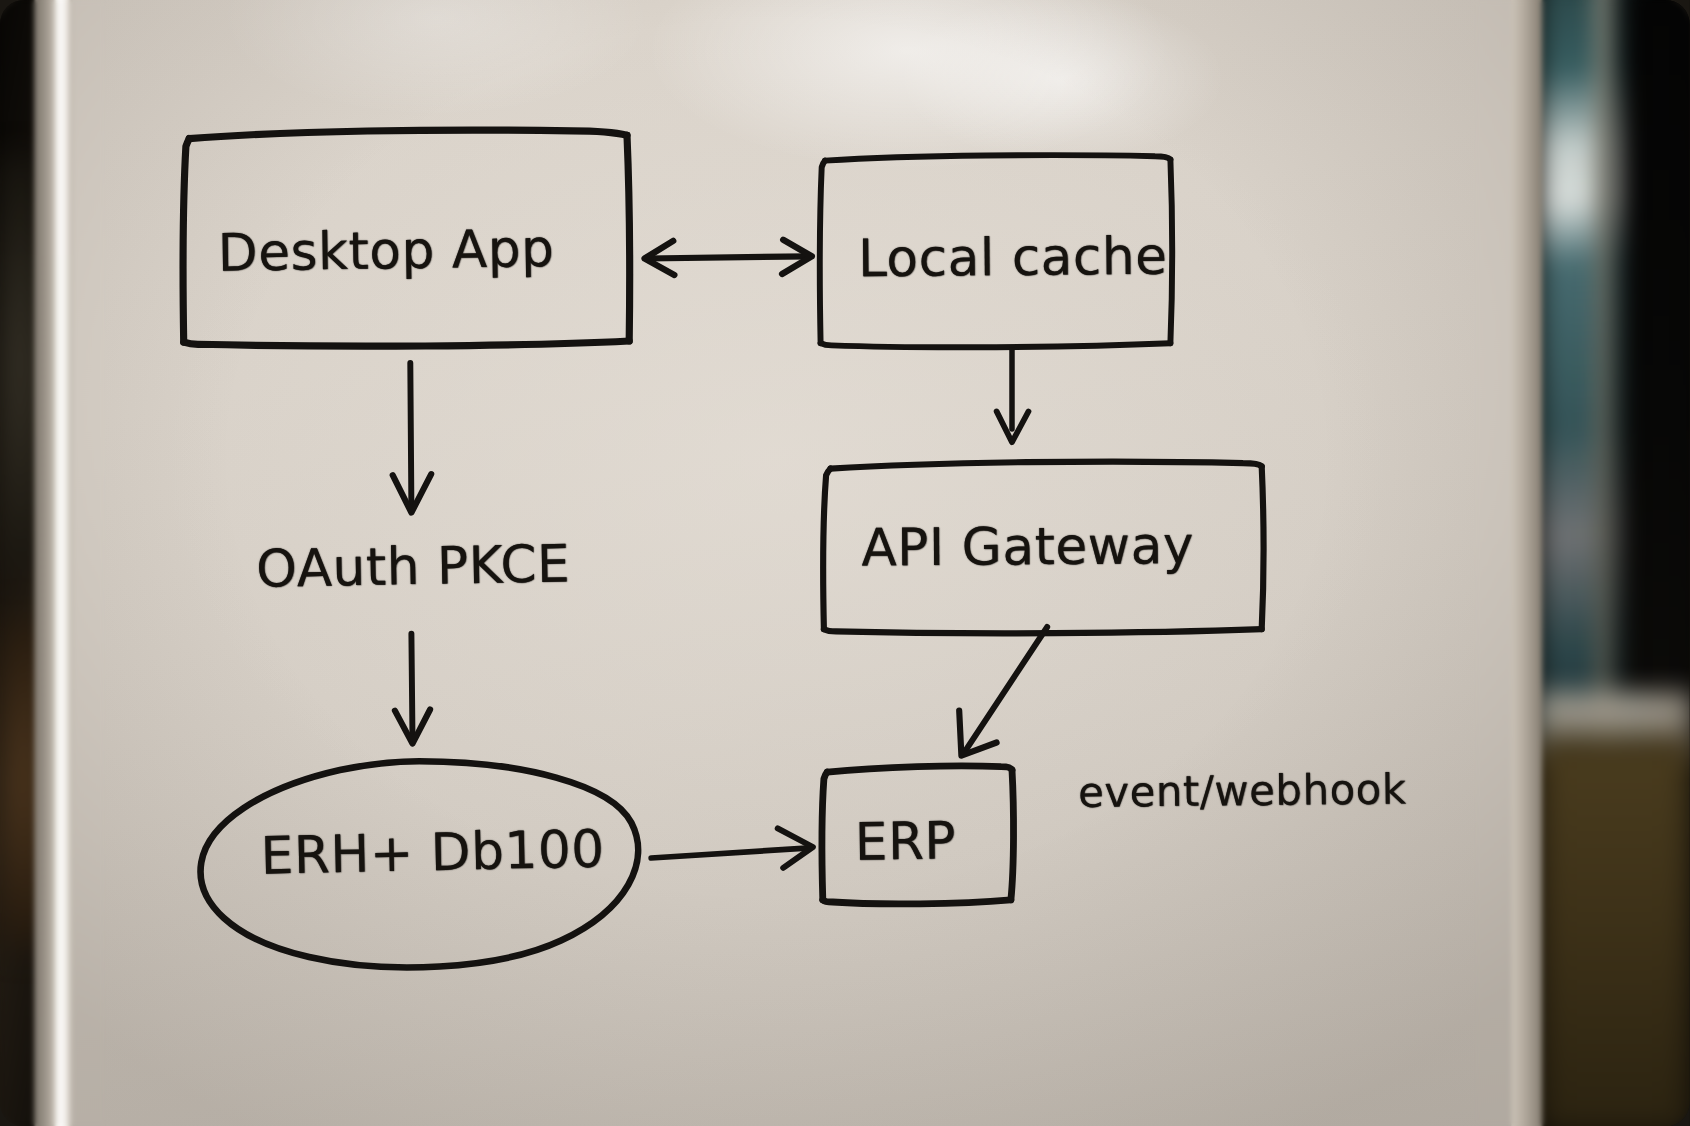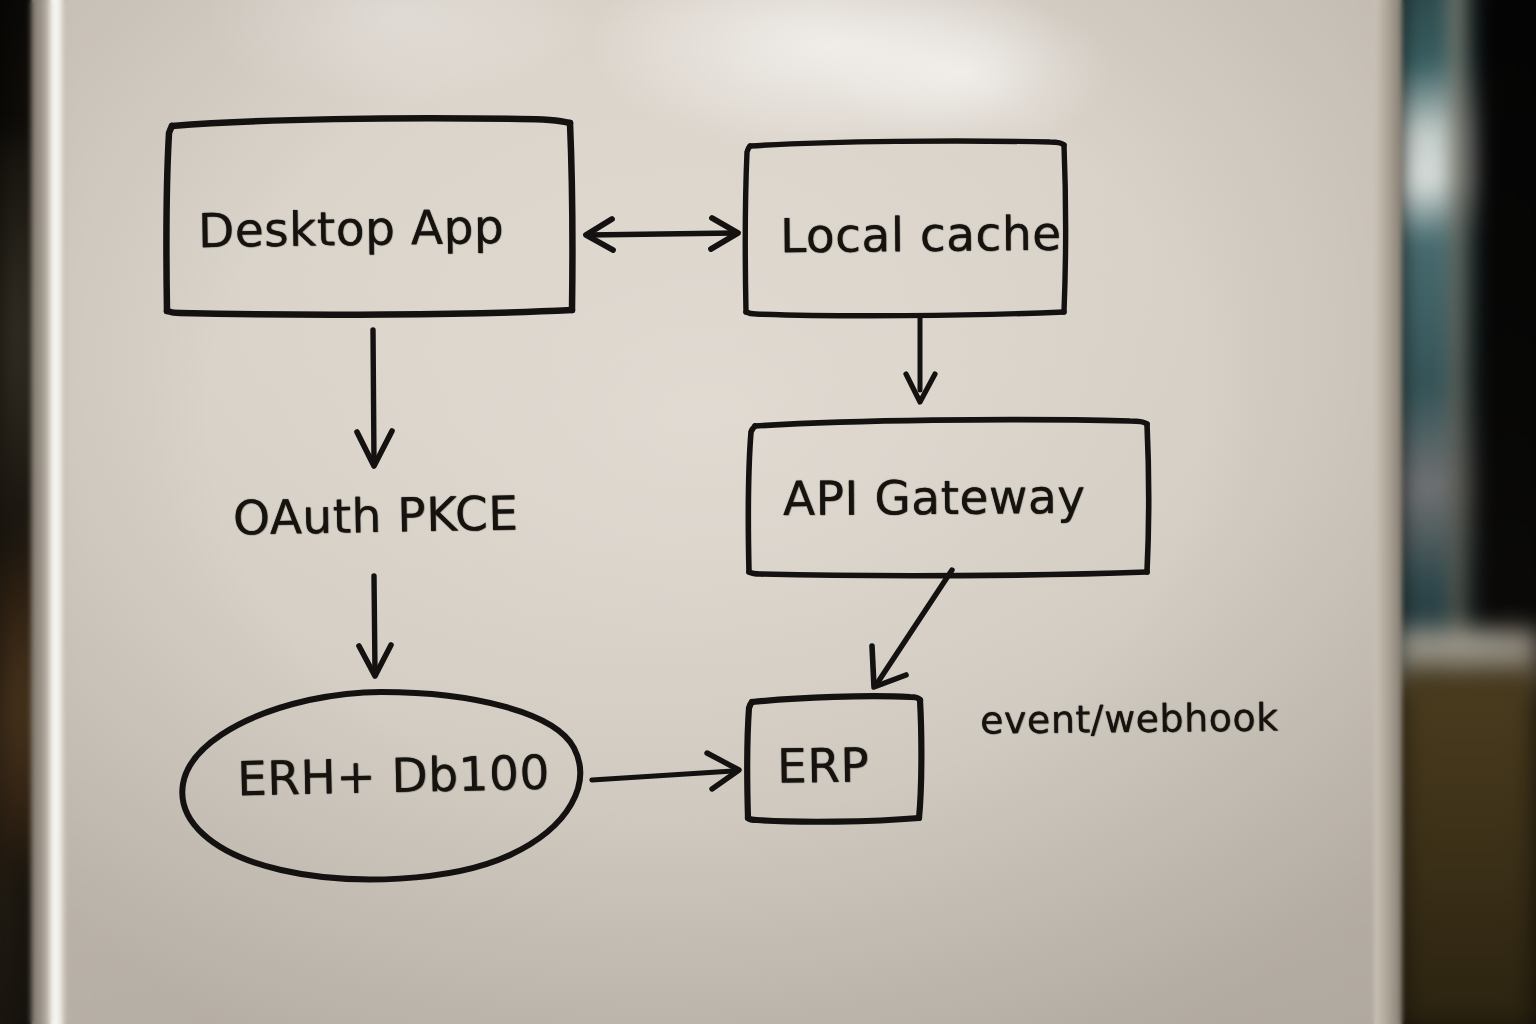--- a/index.html
+++ b/index.html
@@ -13,20 +13,21 @@
     height: 1024px;
     overflow: hidden;
     font-family: "DejaVu Sans", sans-serif;
   }
 
   #scene {
     position: relative;
     width: 1536px;
     height: 1024px;
     overflow: hidden;
+    border-radius: 22px;
   }
 
   
   .bg-room {
     position: absolute;
     inset: 0;
     background:
       linear-gradient(100deg,
         #070604 0%,
         #100d09 3%,

